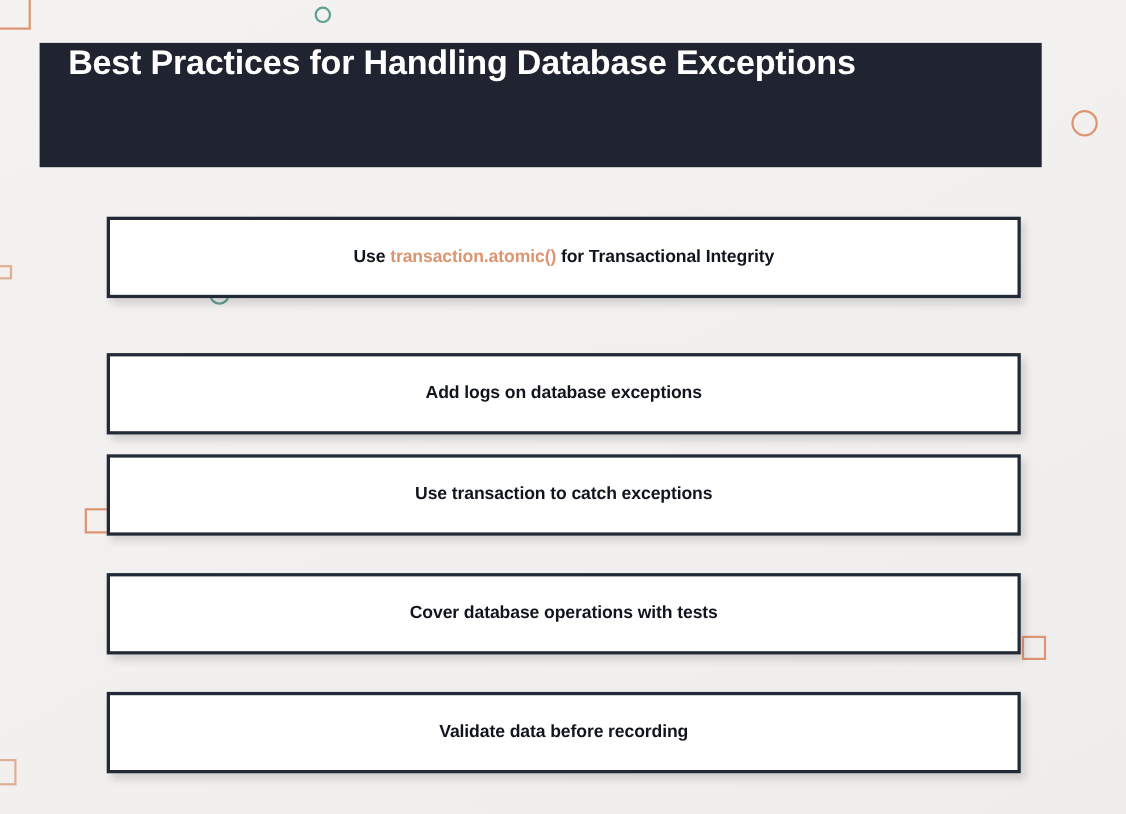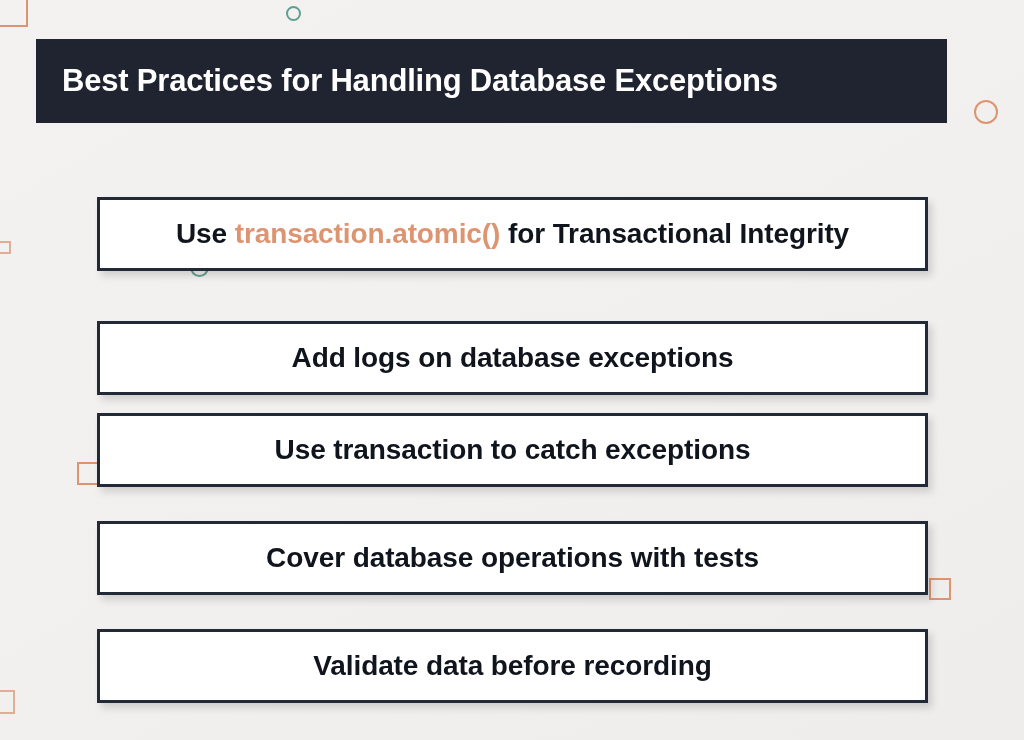--- a/index.html
+++ b/index.html
@@ -37,24 +37,24 @@
     border-style: solid;
     border-radius: 50%;
   }
 
   
   #title-banner {
     position: absolute;
     left: 36px;
     top: 39px;
     width: 911px;
-    height: 84px;
+    height: 113px;
     background: #1f2430;
     display: flex;
-    align-items: center;
+    align-items: flex-start;
     z-index: 5;
   }
   #title-text {
     color: #ffffff;
     font-size: 31px;
     font-weight: bold;
     letter-spacing: -0.2px;
     padding-left: 26px;
     white-space: nowrap;
     font-family: "Liberation Sans", sans-serif;
@@ -69,21 +69,21 @@
     box-sizing: border-box;
     background: #ffffff;
     border: 3px solid #222a38;
     box-shadow: 4px 5px 7px rgba(60, 60, 60, 0.18);
     display: flex;
     align-items: center;
     justify-content: center;
     z-index: 4;
   }
   .card-text {
-    font-size: 28px;
+    font-size: 16px;
     font-weight: bold;
     color: #10141c;
     text-align: right;
     white-space: nowrap;
     letter-spacing: -0.1px;
   }
   .code-accent {
     color: #dd9470;
     font-weight: bold;
   }

